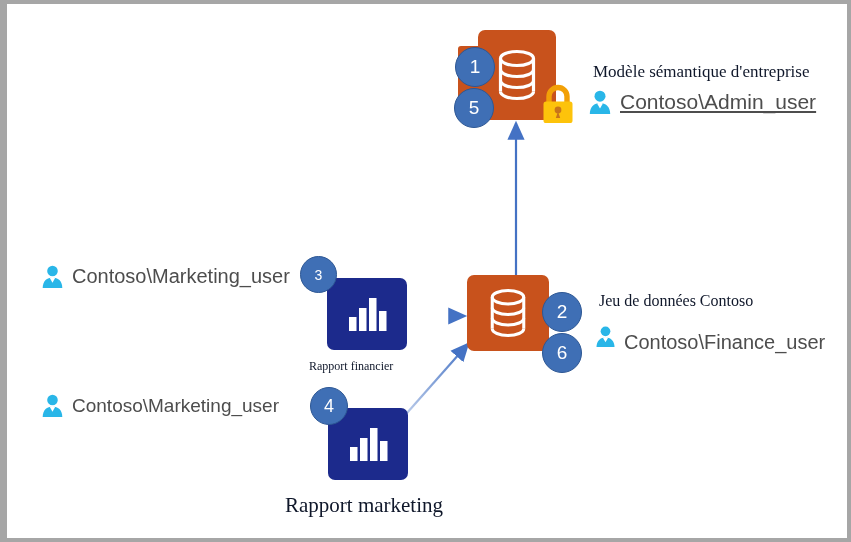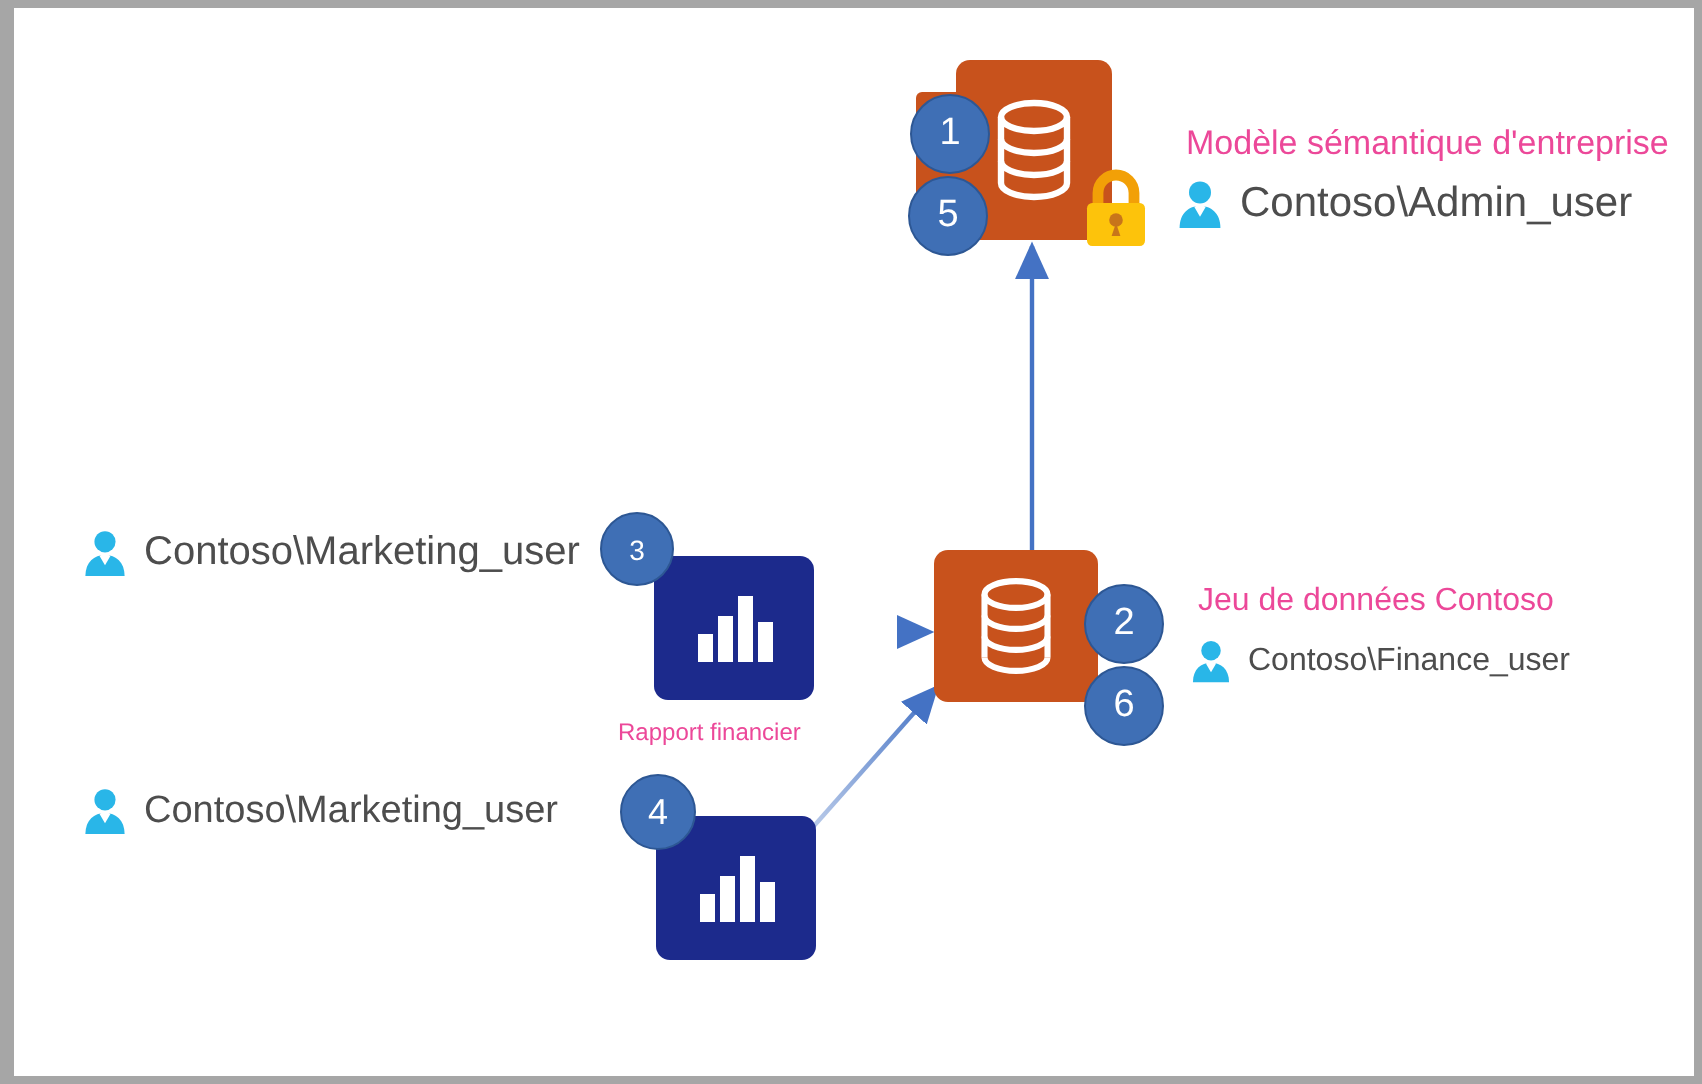--- a/index.html
+++ b/index.html
@@ -73,23 +73,23 @@
     align-items: center;
     justify-content: center;
     font-family: "Liberation Sans", sans-serif;
     font-weight: 400;
     box-sizing: border-box;
   }
 
   
   .label {
     position: absolute;
-    color: #ec4899;
+    color: #0f172a;
     white-space: nowrap;
-    font-family: Liberation Sans, sans-serif;
+    font-family: Liberation Serif, serif;
   }
   .label-user {
     position: absolute;
     display: flex;
     align-items: center;
     gap: 7px;
     color: #4d4d4d;
     white-space: nowrap;
     font-family: "Liberation Sans", sans-serif;
   }
@@ -160,21 +160,21 @@
     </div>
 
     <div class="label" style="left:586px; top:58px; font-size:17px;">Modèle sémantique d'entreprise</div>
 
     <div class="label-user" style="left:580px; top:85px;">
       <svg class="person-ico" width="26" height="26" viewBox="0 0 26 26">
         <circle cx="13" cy="7.2" r="5.5" fill="#29b6e8"></circle>
         <path d="M2.8,25 C2.8,17.6 7.4,14 13,14 C18.6,14 23.2,17.6 23.2,25 Z" fill="#29b6e8"></path>
         <path d="M10.1,14.4 L13,19.4 L15.9,14.4 L13,13.2 Z" fill="#ffffff"></path>
       </svg>
-      <span style="font-size:21px;">Contoso\Admin_user</span>
+      <span style="font-size:21px;text-decoration:underline;">Contoso\Admin_user</span>
     </div>
 
     <div class="node tile-orange" style="left:460px; top:271px; width:82px; height:76px;">
       <svg width="42" height="52" viewBox="0 0 44 54">
         <ellipse cx="22" cy="10.5" rx="16.5" ry="7" fill="none" stroke="#ffffff" stroke-width="3.2"></ellipse>
         <path d="M5.5,10.5 L5.5,43.5" fill="none" stroke="#ffffff" stroke-width="3.2"></path>
         <path d="M38.5,10.5 L38.5,43.5" fill="none" stroke="#ffffff" stroke-width="3.2"></path>
         <path d="M5.5,43.5 A16.5,7 0 0 0 38.5,43.5" fill="none" stroke="#ffffff" stroke-width="3.2"></path>
         <path d="M5.5,21.5 A16.5,7 0 0 0 38.5,21.5" fill="none" stroke="#ffffff" stroke-width="3.2"></path>
         <path d="M5.5,32.5 A16.5,7 0 0 0 38.5,32.5" fill="none" stroke="#ffffff" stroke-width="3.2"></path>
@@ -189,21 +189,21 @@
     </div>
 
     <div class="label" style="left:592px; top:288px; font-size:16px;">Jeu de données Contoso</div>
 
     <div class="label-user" style="left:587px; top:315px;">
       <svg class="person-ico" width="23" height="23" viewBox="0 0 26 26">
         <circle cx="13" cy="7.2" r="5.5" fill="#29b6e8"></circle>
         <path d="M2.8,25 C2.8,17.6 7.4,14 13,14 C18.6,14 23.2,17.6 23.2,25 Z" fill="#29b6e8"></path>
         <path d="M10.1,14.4 L13,19.4 L15.9,14.4 L13,13.2 Z" fill="#ffffff"></path>
       </svg>
-      <span style="font-size:16px;">Contoso\Finance_user</span>
+      <span style="font-size:20px;margin-top:12px;">Contoso\Finance_user</span>
     </div>
 
     <div class="node tile-blue" style="left:320px; top:274px; width:80px; height:72px;">
       <svg width="42" height="38" viewBox="0 0 42 38">
         <rect x="3" y="22" width="7.5" height="14" fill="#ffffff"></rect>
         <rect x="13" y="13" width="7.5" height="23" fill="#ffffff"></rect>
         <rect x="23" y="3" width="7.5" height="33" fill="#ffffff"></rect>
         <rect x="33" y="16" width="7.5" height="20" fill="#ffffff"></rect>
       </svg>
     </div>
@@ -229,20 +229,21 @@
         <rect x="13" y="13" width="7.5" height="23" fill="#ffffff"></rect>
         <rect x="23" y="3" width="7.5" height="33" fill="#ffffff"></rect>
         <rect x="33" y="16" width="7.5" height="20" fill="#ffffff"></rect>
       </svg>
     </div>
 
     <div class="badge" style="left:303px; top:383px; width:38px; height:38px; font-size:18px;">
       <span>4</span>
     </div>
 
+    <div class="label" style="left:278px; top:489px; font-size:21px;">Rapport marketing</div>
 
     <div class="label-user" style="left:33px; top:389px;">
       <svg class="person-ico" width="25" height="25" viewBox="0 0 26 26">
         <circle cx="13" cy="7.2" r="5.5" fill="#29b6e8"></circle>
         <path d="M2.8,25 C2.8,17.6 7.4,14 13,14 C18.6,14 23.2,17.6 23.2,25 Z" fill="#29b6e8"></path>
         <path d="M10.1,14.4 L13,19.4 L15.9,14.4 L13,13.2 Z" fill="#ffffff"></path>
       </svg>
       <span style="font-size:19px;">Contoso\Marketing_user</span>
     </div>
 

